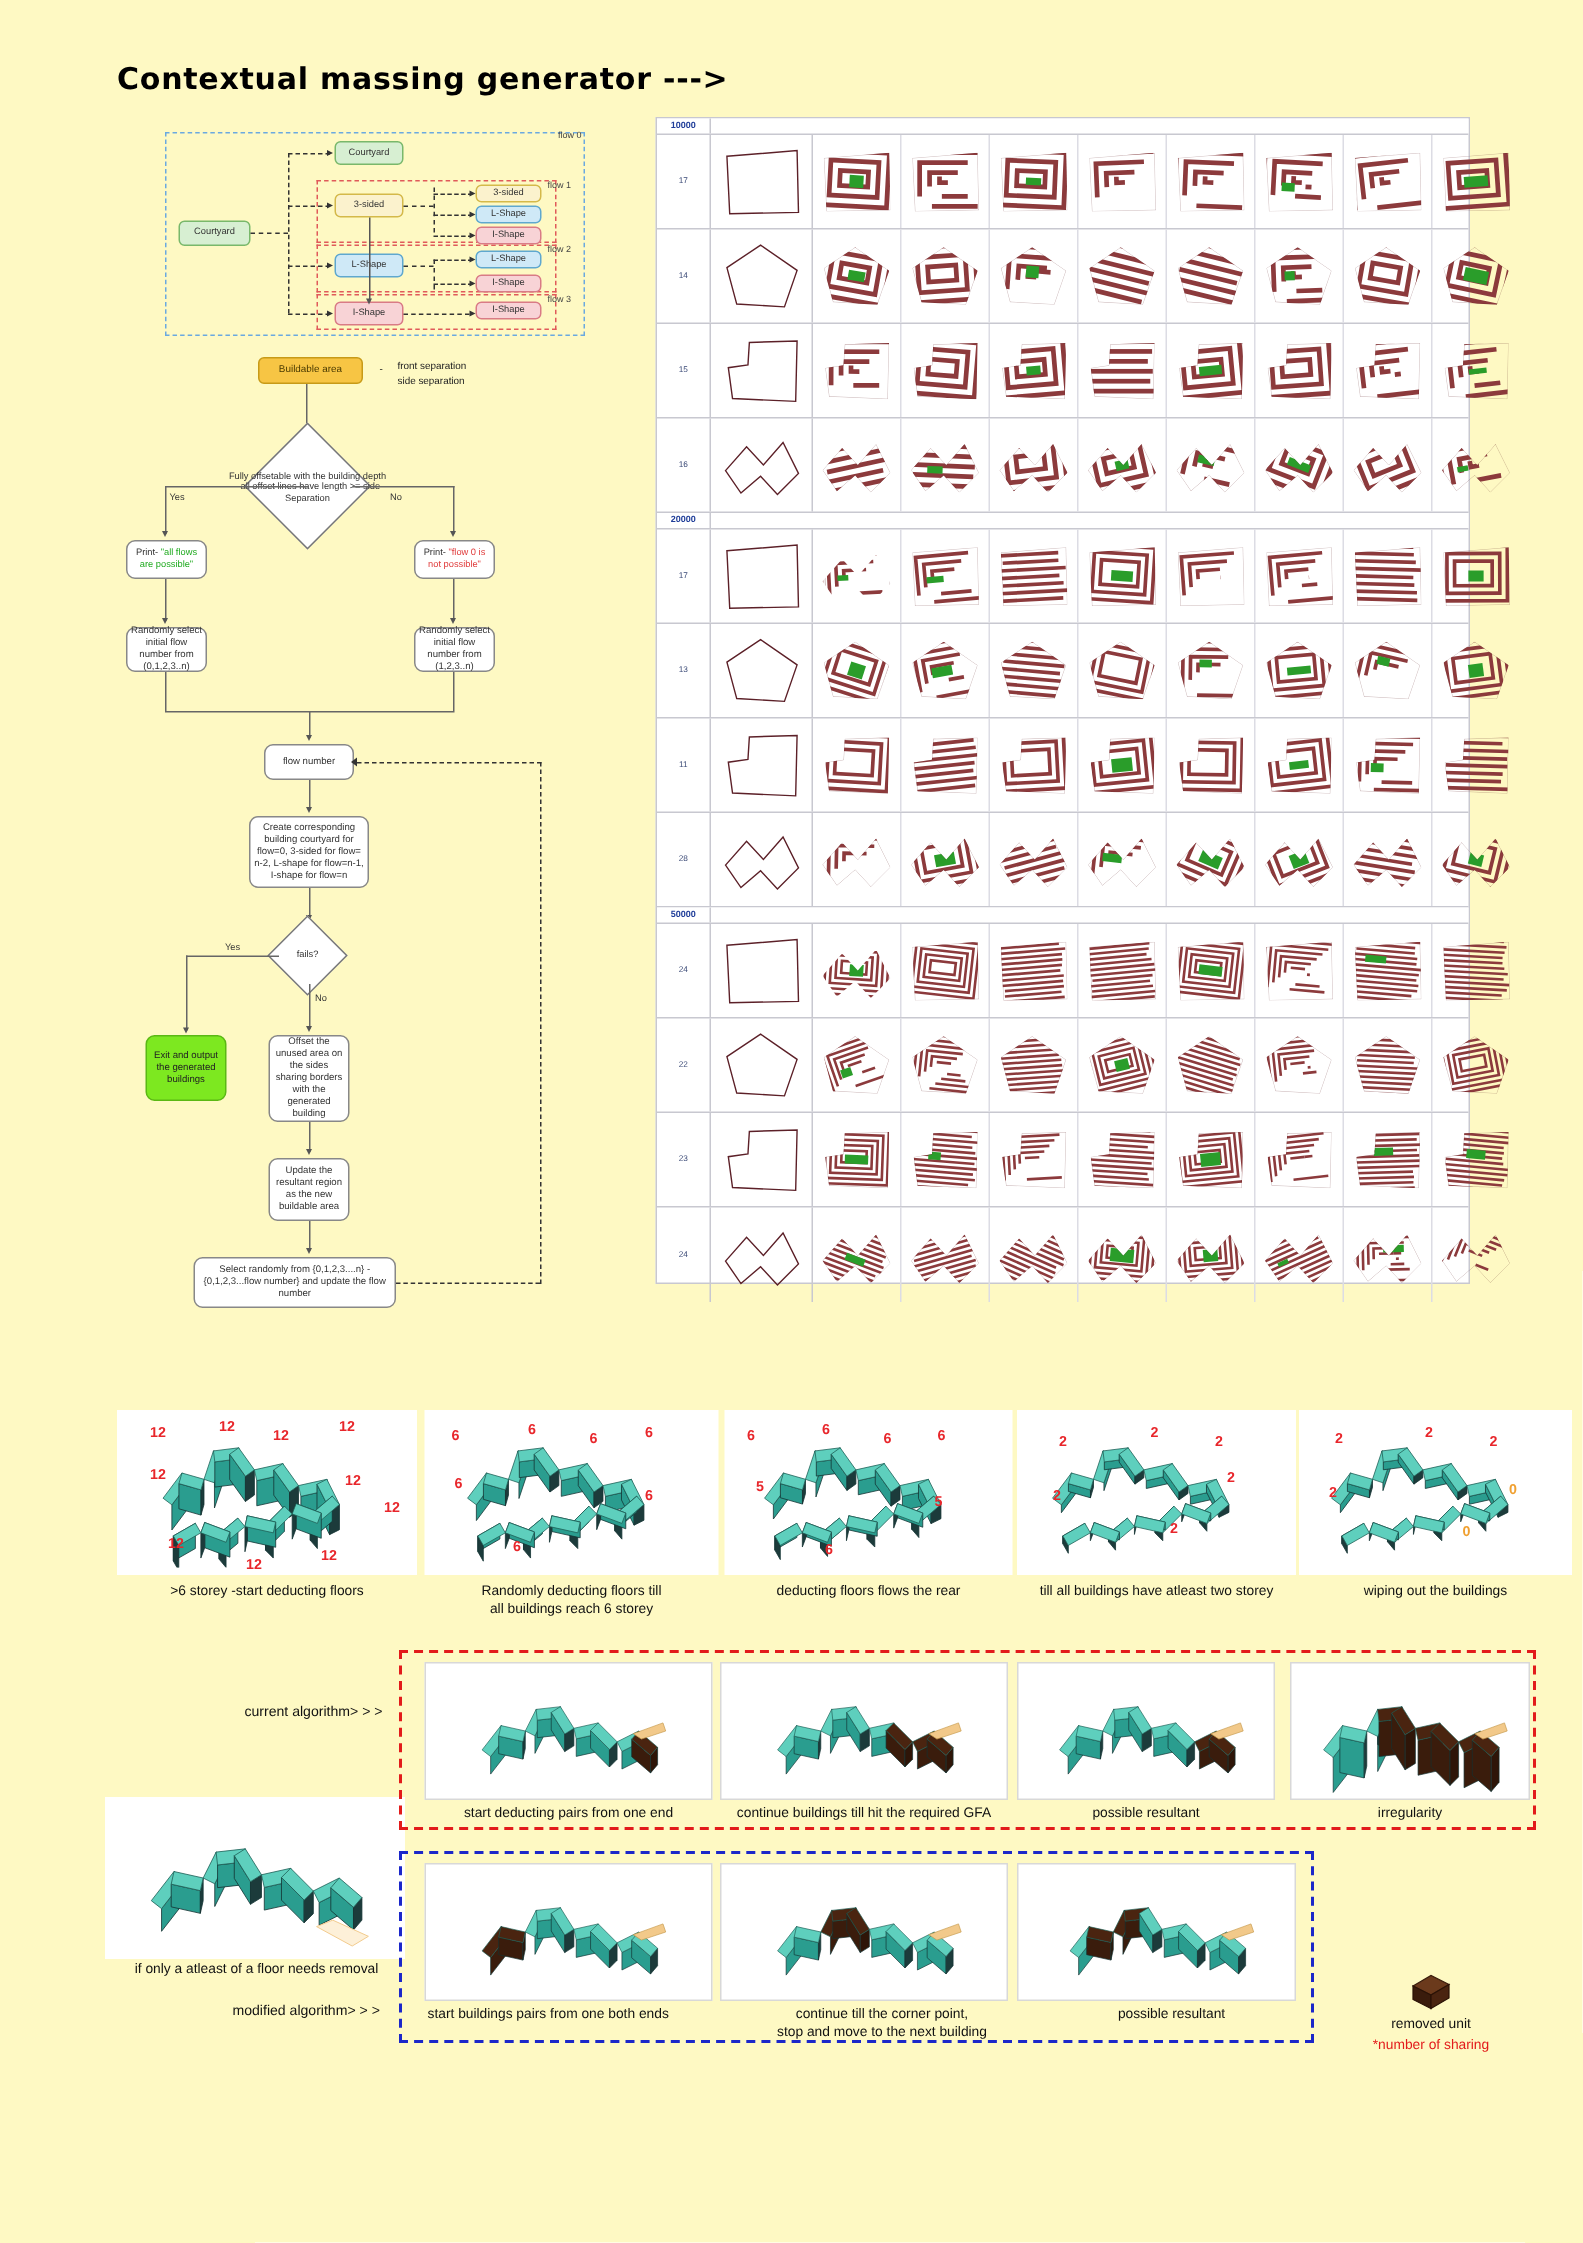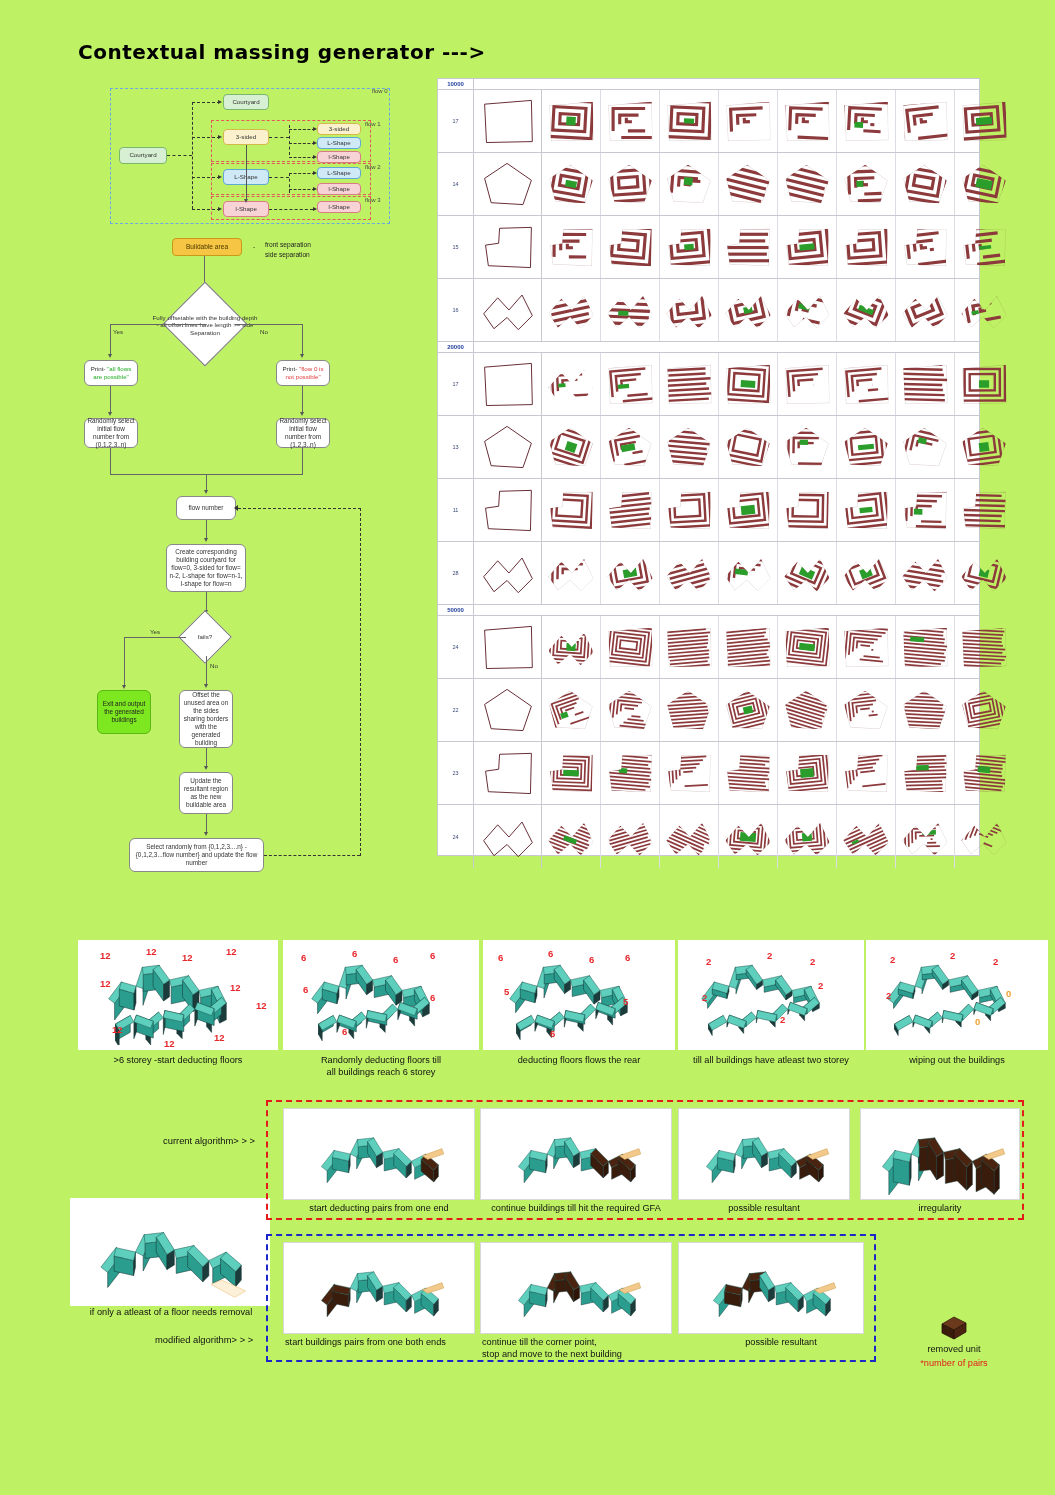--- a/index.html
+++ b/index.html
@@ -5,21 +5,21 @@
   * { box-sizing: border-box; }
   html, body {
     margin: 0; padding: 0;
     background: #ffffff;
     font-family: "Liberation Sans", sans-serif;
   }
   #page {
     position: relative;
     width: 1055px;
     height: 1495px;
-    background: #bef264;
+    background: #fef9c3;
     overflow: hidden;
   }
 
   
   .poster-title {
     position: absolute;
     font-family: "DejaVu Sans", sans-serif;
     font-weight: 600;
     letter-spacing: 0.5px;
     color: #000;
@@ -2918,21 +2918,21 @@
           <path d="M116,58 L110.34314575050762,63.65685424949238 L110.34314575050762,76.65685424949238 L116,71 Z" fill="#1c3b3b" stroke="#143333" stroke-width="0.5"></path>
           <path d="M102,44 L116,58 L110.34314575050762,63.65685424949238 L96.34314575050762,49.65685424949238 Z" fill="#5ecfbd" stroke="#1e5f57" stroke-width="0.5"></path>
           <path d="M119.57770876399967,65.15541752799933 L135.57770876399965,57.155417527999326 L135.57770876399965,70.15541752799933 L119.57770876399967,78.15541752799933 Z" fill="#2a9d8f" stroke="#143333" stroke-width="0.5"></path>
           <path d="M132,50 L135.57770876399965,57.155417527999326 L135.57770876399965,70.15541752799933 L132,63 Z" fill="#1c3b3b" stroke="#143333" stroke-width="0.5"></path>
           <path d="M116,58 L132,50 L135.57770876399965,57.155417527999326 L119.57770876399967,65.15541752799933 Z" fill="#5ecfbd" stroke="#1e5f57" stroke-width="0.5"></path>
           <path d="M126.79366901235225,56.074052818922375 L140.79366901235224,68.07405281892237 L140.79366901235224,81.07405281892237 L126.79366901235225,69.07405281892238 Z" fill="#2a9d8f" stroke="#143333" stroke-width="0.5"></path>
           <path d="M146,62 L140.79366901235224,68.07405281892237 L140.79366901235224,81.07405281892237 L146,75 Z" fill="#1c3b3b" stroke="#143333" stroke-width="0.5"></path>
           <path d="M132,50 L146,62 L140.79366901235224,68.07405281892237 L126.79366901235225,56.074052818922375 Z" fill="#5ecfbd" stroke="#1e5f57" stroke-width="0.5"></path>
           <path d="M150,44 L128,52 L134,56 L152,50 Z" fill="#f2c98a" stroke="#c79a4a" stroke-width="0.5"></path>
         </svg></div>
-      <div class="model-cap" style="white-space: pre-line; text-align: left; left: 482px; top: 406px; width: 212px;">continue till the corner point,
+      <div class="model-cap" style="white-space: pre-line; text-align: center; left: 482px; top: 406px; width: 212px;">continue till the corner point,
 stop and move to the next building</div>
       <div class="stage-card bordered" style="left: 678px; top: 312px; width: 186px; height: 92px;"><svg width="184" height="90" viewBox="0 0 160 100">
           <path d="M22.31481773901061,68.91152490811936 L36.31481773901061,50.91152490811936 L36.31481773901061,63.91152490811936 L22.31481773901061,81.91152490811936 Z" fill="#2a9d8f" stroke="#143333" stroke-width="0.5"></path>
           <path d="M30,46 L36.31481773901061,50.91152490811936 L36.31481773901061,63.91152490811936 L30,59 Z" fill="#1c3b3b" stroke="#143333" stroke-width="0.5"></path>
           <path d="M16,64 L30,46 L36.31481773901061,50.91152490811936 L22.31481773901061,68.91152490811936 Z" fill="#5ecfbd" stroke="#1e5f57" stroke-width="0.5"></path>
           <path d="M28.264556337450752,53.80949648147162 L46.26455633745075,57.80949648147162 L46.26455633745075,70.80949648147163 L28.264556337450752,66.80949648147163 Z" fill="#3a1c0c" stroke="#143333" stroke-width="0.5"></path>
           <path d="M48,50 L46.26455633745075,57.80949648147162 L46.26455633745075,70.80949648147163 L48,63 Z" fill="#2e1508" stroke="#143333" stroke-width="0.5"></path>
           <path d="M30,46 L48,50 L46.26455633745075,57.80949648147162 L28.264556337450752,53.80949648147162 Z" fill="#4a2410" stroke="#1e5f57" stroke-width="0.5"></path>
           <path d="M55.155417527999326,53.57770876399967 L63.155417527999326,37.57770876399967 L63.155417527999326,50.57770876399967 L55.155417527999326,66.57770876399967 Z" fill="#3a1c0c" stroke="#143333" stroke-width="0.5"></path>
           <path d="M56,34 L63.155417527999326,37.57770876399967 L63.155417527999326,50.57770876399967 L56,47 Z" fill="#2e1508" stroke="#143333" stroke-width="0.5"></path>
@@ -2957,15 +2957,15 @@
           <path d="M132,50 L146,62 L140.79366901235224,68.07405281892237 L126.79366901235225,56.074052818922375 Z" fill="#5ecfbd" stroke="#1e5f57" stroke-width="0.5"></path>
           <path d="M150,44 L128,52 L134,56 L152,50 Z" fill="#f2c98a" stroke="#c79a4a" stroke-width="0.5"></path>
         </svg></div>
       <div class="model-cap" style="white-space: pre-line; text-align: center; left: 678px; top: 406px; width: 206px;">possible resultant</div>
       <div style="position: absolute; left: 936px; top: 382px; width: 34px; height: 30px;"><svg width="34" height="30" viewBox="0 0 34 30">
           <path d="M6,12 L18,5 L30,11 L18,18 Z" fill="#6b3a1c" stroke="#3a1c0c" stroke-width="0.8"></path>
           <path d="M6,12 L18,18 L18,27 L6,21 Z" fill="#3a1c0c" stroke="#2a1206" stroke-width="0.8"></path>
           <path d="M18,18 L30,11 L30,20 L18,27 Z" fill="#4a2410" stroke="#2a1206" stroke-width="0.8"></path>
         </svg></div>
       <div class="legend-cap" style="left: 898px; top: 414px; width: 112px;">removed unit</div>
-      <div class="legend-cap red" style="left: 898px; top: 428px; width: 112px;">*number of pairs</div>
+      <div class="legend-cap red" style="left: 898px; top: 428px; width: 112px;">*number of sharing</div>
     </div>
   </div>
 
 </body></html>

